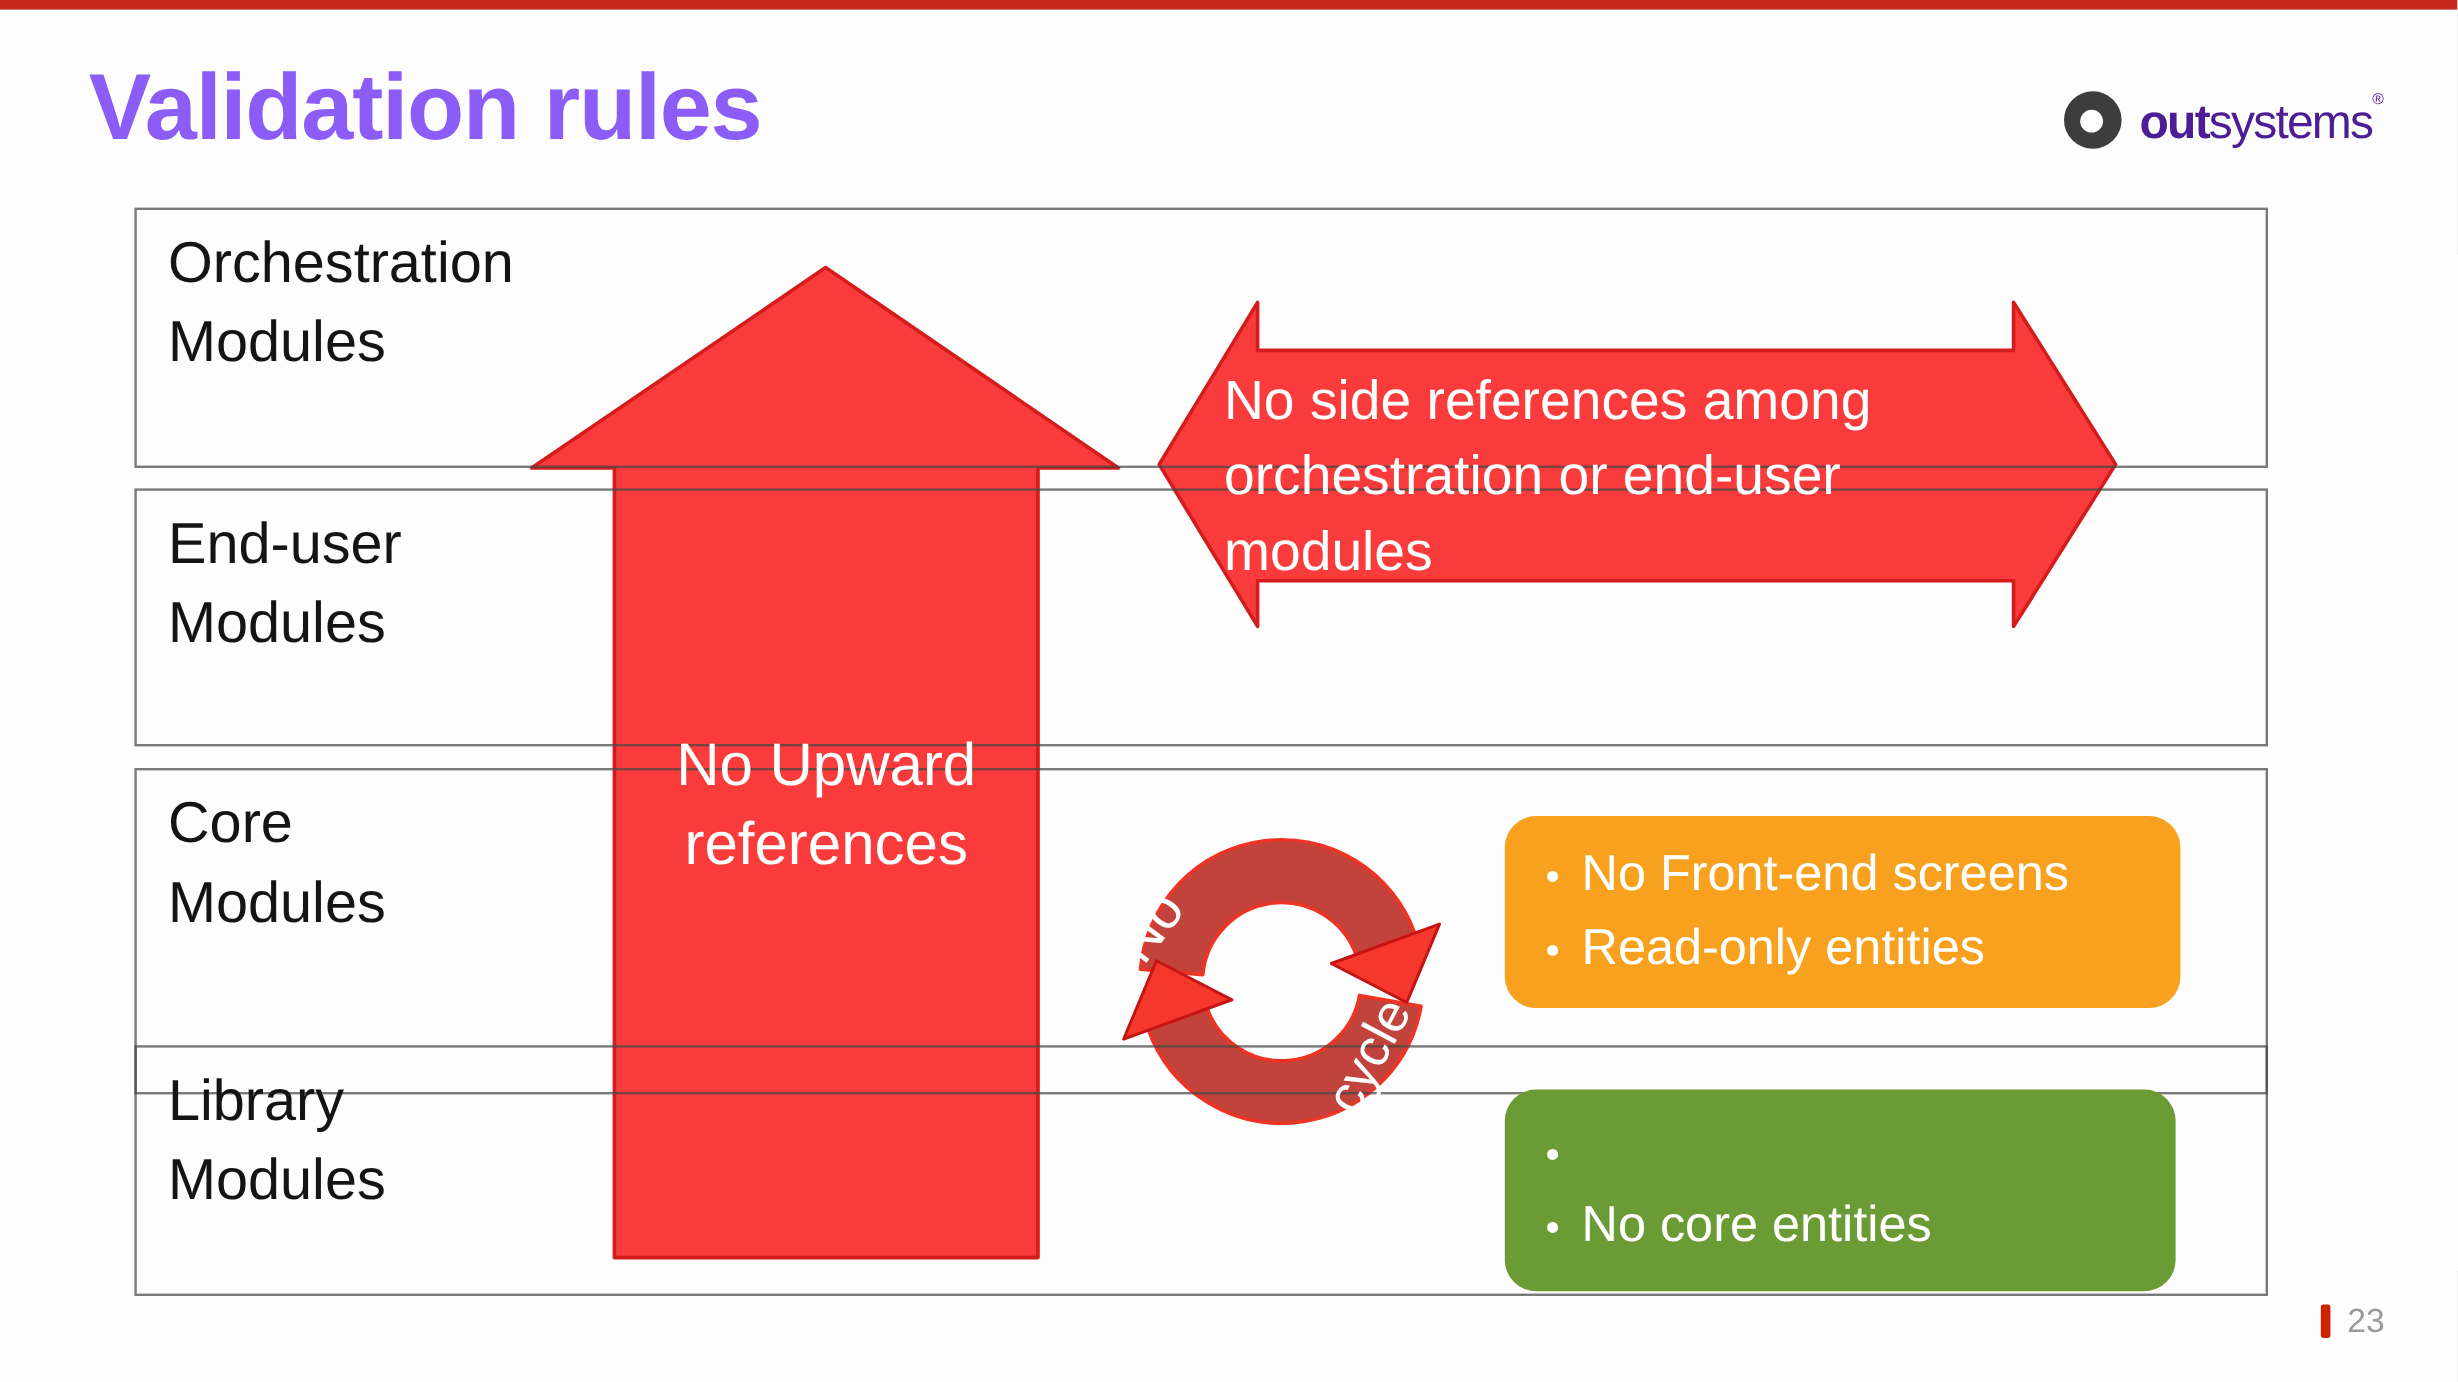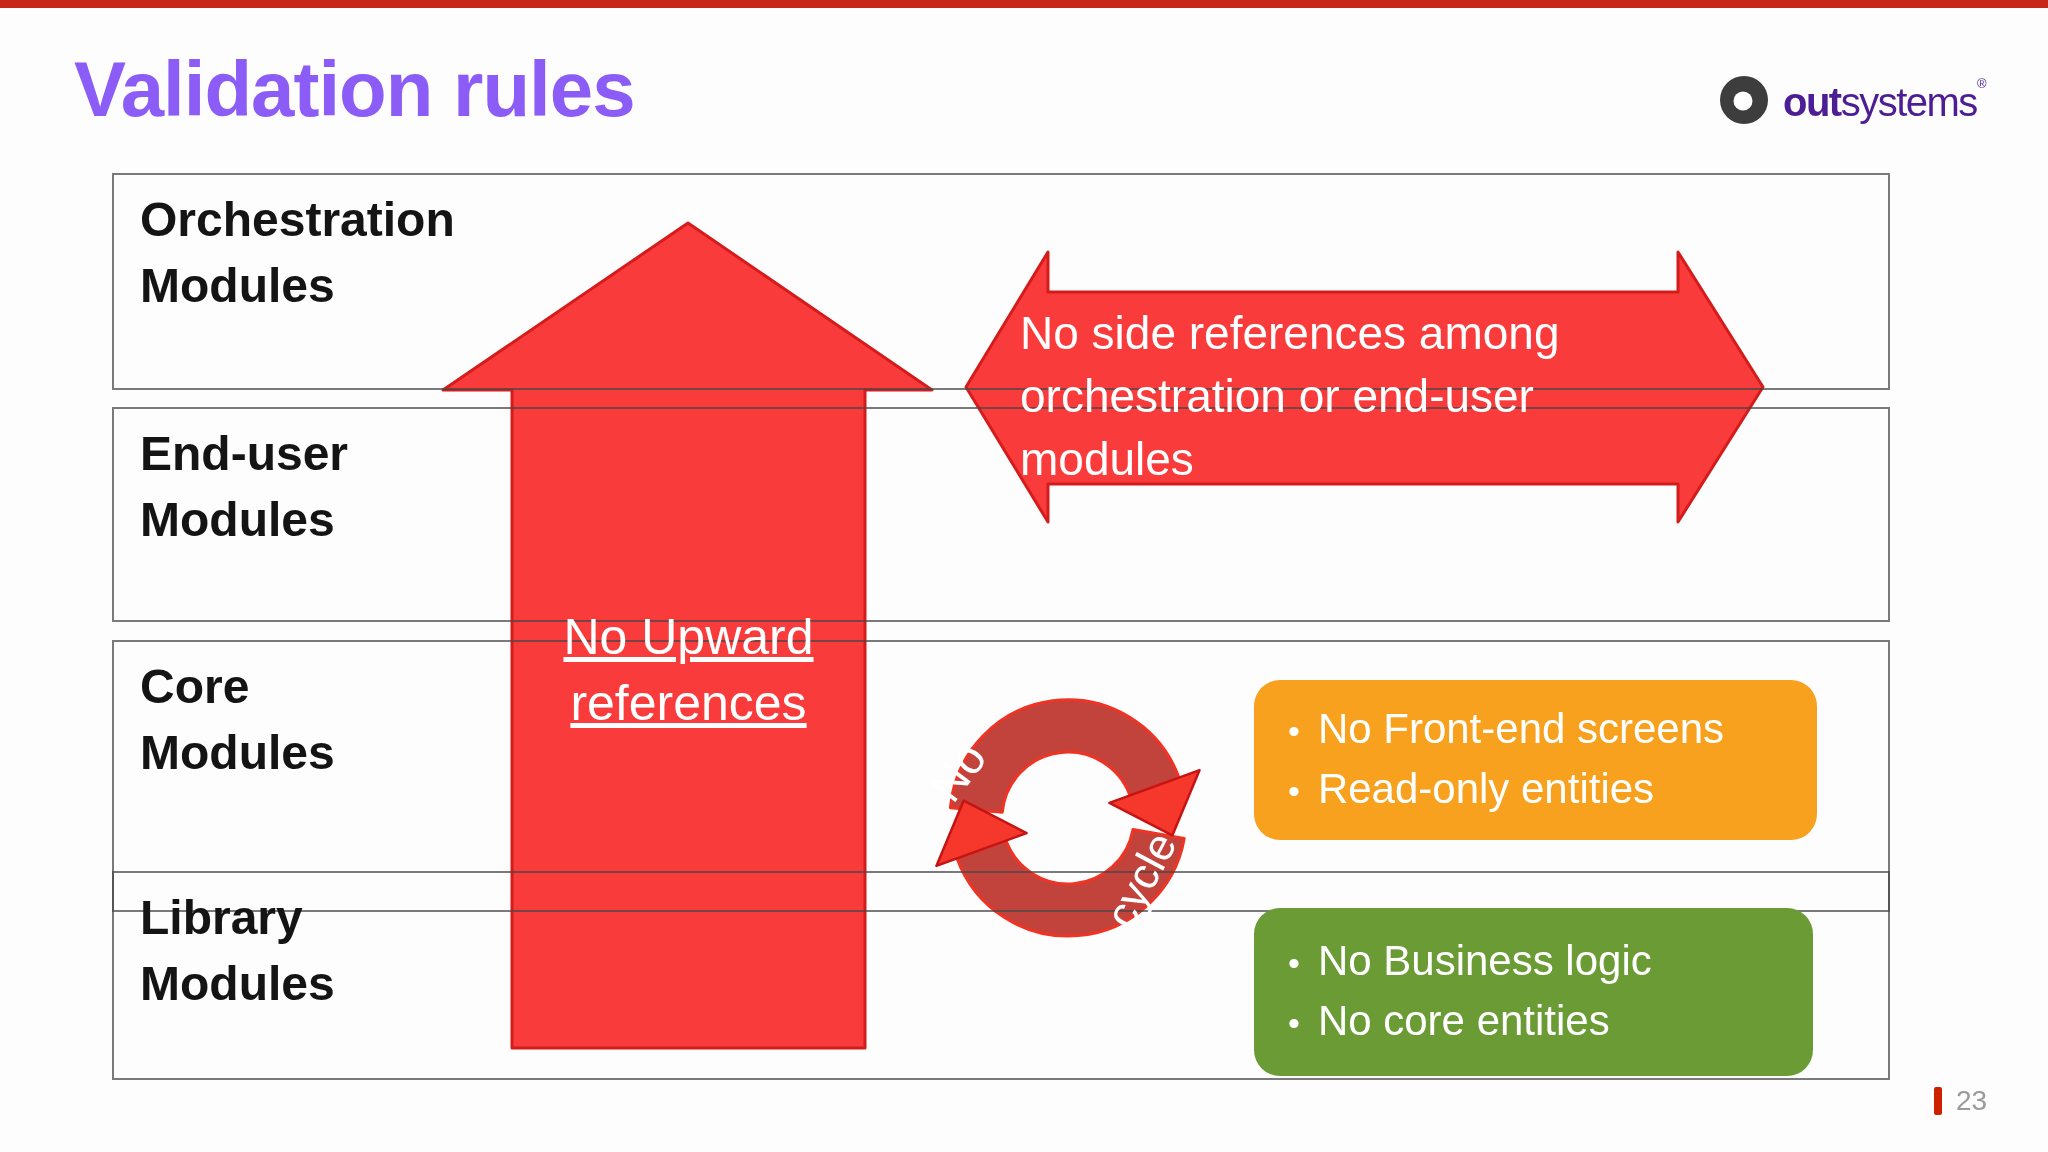--- a/index.html
+++ b/index.html
@@ -18,31 +18,31 @@
   .logo-text .bold{font-weight:bold;}
   .logo-reg{font-size:13px;vertical-align:28px;letter-spacing:0;}
   
   .mbox{
     position:absolute;left:112px;width:1778px;border:2px solid rgba(70,70,70,0.72);
     background:transparent;z-index:5;box-sizing:border-box;pointer-events:none;
   }
   .mbox .label{
     position:absolute;left:26px;top:12px;font-size:48px;line-height:66px;color:#141414;
   }
-  .mbox .label span{display:block;font-weight:bold;}
+  .mbox .label span{display:block;}
   .box1{top:173px;height:217px;}
   .box2{top:407px;height:215px;}
   .box3{top:640px;height:272px;}
   .box4{top:871px;height:209px;}
   .arrow-layer{position:absolute;left:0;top:0;width:2048px;height:1152px;z-index:3;pointer-events:none;}
   .uparrow-text{
     position:absolute;left:512px;top:604px;width:353px;text-align:center;
     font-size:50px;line-height:66px;color:#ffffff;z-index:6;
   }
-  .uparrow-text span{display:block;text-decoration:underline;}
+  .uparrow-text span{display:block;}
   .sidearrow-text{
     position:absolute;left:1020px;top:302px;width:688px;text-align:left;
     font-size:46px;line-height:63px;color:#ffffff;z-index:6;
   }
   .sidearrow-text span{display:block;}
   .cycle-label{position:absolute;color:#ffffff;z-index:6;white-space:nowrap;}
   .cycle-no{left:958px;top:772px;font-size:46px;transform:translate(-50%,-50%) rotate(-53deg);}
   .cycle-cycle{left:1141px;top:880px;font-size:44px;transform:translate(-50%,-50%) rotate(-62deg);}
   .callout{
     position:absolute;border-radius:26px;color:#ffffff;z-index:6;
@@ -130,21 +130,20 @@
       <span>No Front-end screens</span>
     </div>
     <div class="row">
       <span class="dot">•</span>
       <span>Read-only entities</span>
     </div>
   </div>
   <div class="callout callout-green">
     <div class="row">
       <span class="dot">•</span>
-      <span>No Business logic</span>
     </div>
     <div class="row">
       <span class="dot">•</span>
       <span>No core entities</span>
     </div>
   </div>
 
   <div class="page-accent"></div>
   <div class="page-num">23</div>
 

